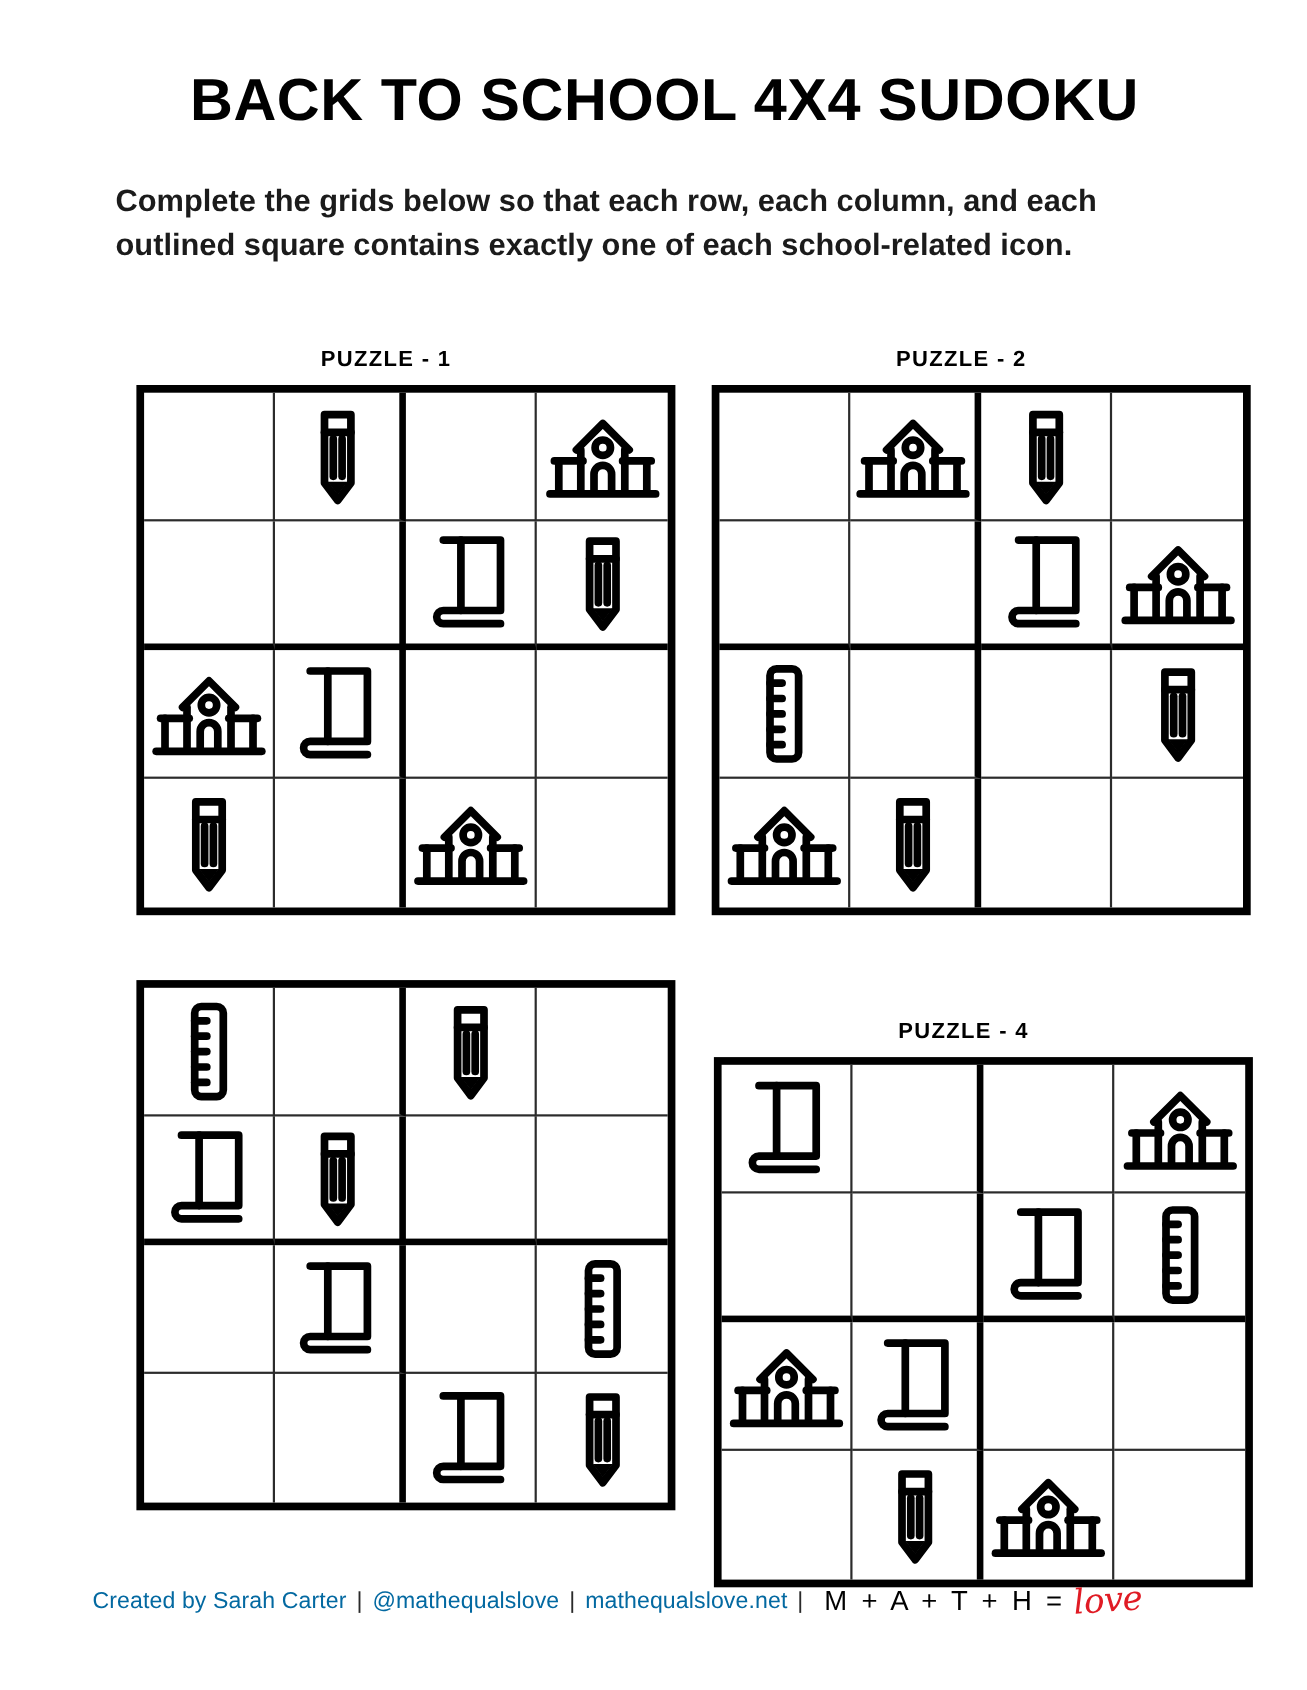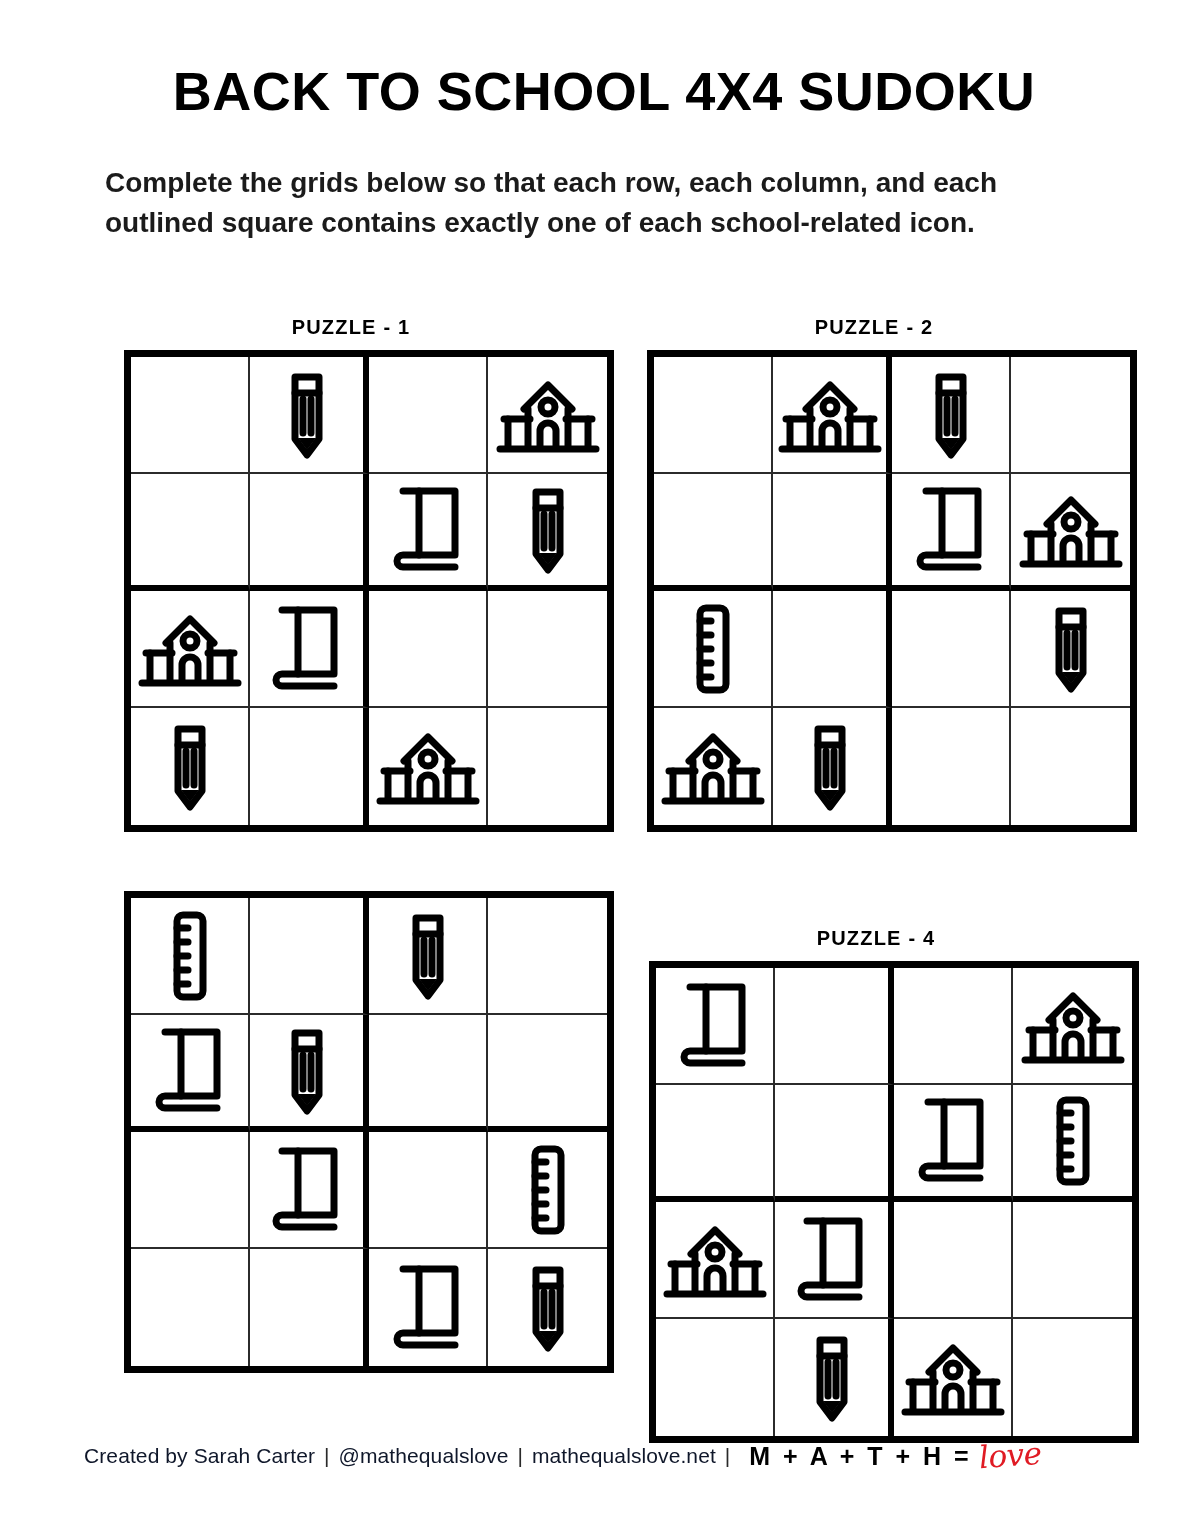--- a/index.html
+++ b/index.html
@@ -102,36 +102,36 @@
   .footer {
     position: absolute;
     left: 84px;
     bottom: 62px;
     display: flex;
     align-items: center;
     white-space: nowrap;
   }
   .footer-credit {
     font-size: 21px;
-    color: #0f172a;
+    color: #0369a1;
     letter-spacing: 0.1px;
   }
   .footer-sep {
     font-size: 21px;
     color: #2a2a2a;
     padding: 0 9px;
   }
   .math-logo {
     display: flex;
     align-items: center;
     margin-left: 10px;
   }
   .math-logo .m-letters {
     font-size: 25px;
-    font-weight: bold;
+    font-weight: normal;
     letter-spacing: 3px;
     color: #000000;
   }
   .math-logo .m-love {
     font-family: "DejaVu Serif", serif;
     font-size: 31px;
     font-style: italic;
     color: #e01b24;
     margin-left: 7px;
     letter-spacing: -0.5px;

